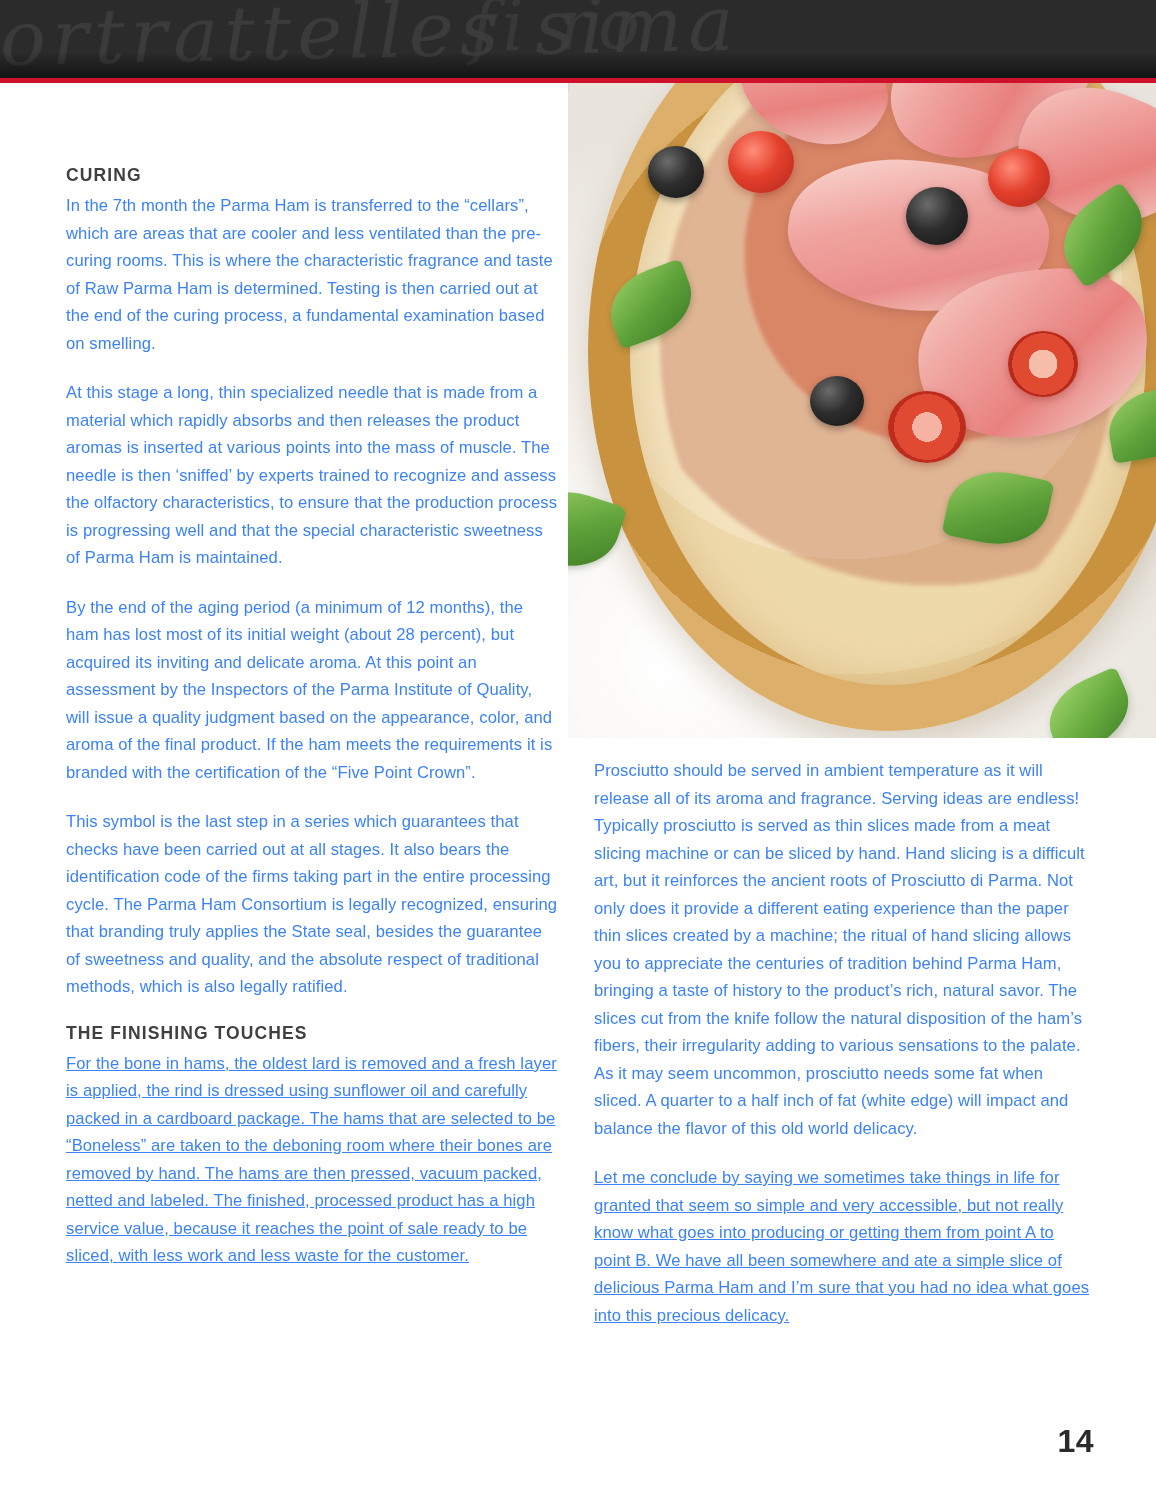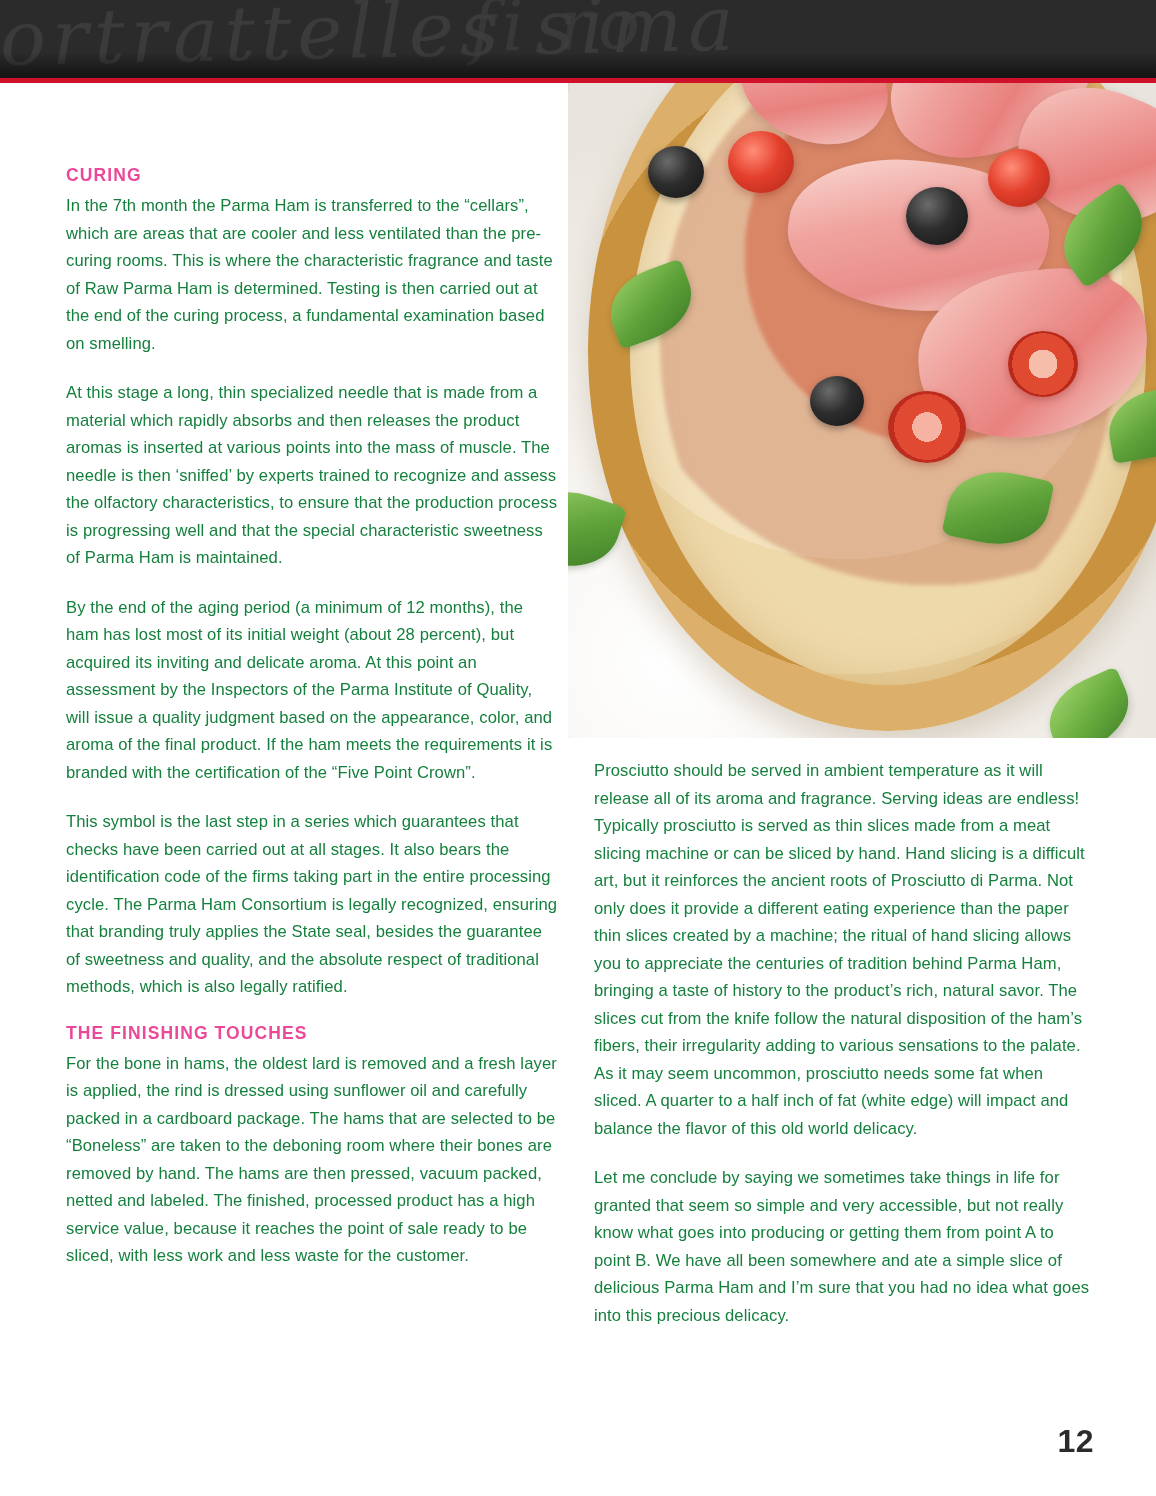--- a/index.html
+++ b/index.html
@@ -75,35 +75,35 @@
   }
   .col-right {
     position: absolute;
     left: 594px;
     top: 757px;
     width: 496px;
   }
 
   h2.section-head {
     margin: 0 0 6px 0;
-    color: #ec4899;
+    color: #404040;
     font-size: 17.5px;
     font-weight: bold;
     letter-spacing: 1.1px;
     text-transform: uppercase;
     line-height: 1.2;
   }
   p.body {
     margin: 0 0 22px 0;
-    color: #15803d;
+    color: #3b82f6;
     font-size: 16.6px;
     line-height: 27.5px;
     letter-spacing: .1px;
   }
-  p.body:last-child { margin-bottom: 0; }
+  p.body:last-child { margin-bottom: 0; text-decoration: underline; }
 
   
   .photo {
     position: absolute;
     left: 568px;
     top: 83px;
     width: 588px;
     height: 655px;
     overflow: hidden;
     background: #f2efe9;
@@ -279,14 +279,14 @@
 
     <h2 class="section-head">THE FINISHING TOUCHES</h2>
     <p class="body">For the bone in hams, the oldest lard is removed and a fresh layer is applied, the rind is dressed using sunflower oil and carefully packed in a cardboard package. The hams that are selected to be “Boneless” are taken to the deboning room where their bones are removed by hand. The hams are then pressed, vacuum packed, netted and labeled. The finished, processed product has a high service value, because it reaches the point of sale ready to be sliced, with less work and less waste for the customer.</p>
   </div>
 
   <div class="col-right">
     <p class="body">Prosciutto should be served in ambient temperature as it will release all of its aroma and fragrance. Serving ideas are endless! Typically prosciutto is served as thin slices made from a meat slicing machine or can be sliced by hand. Hand slicing is a difficult art, but it reinforces the ancient roots of Prosciutto di Parma. Not only does it provide a different eating experience than the paper thin slices created by a machine; the ritual of hand slicing allows you to appreciate the centuries of tradition behind Parma Ham, bringing a taste of history to the product’s rich, natural savor. The slices cut from the knife follow the natural disposition of the ham’s fibers, their irregularity adding to various sensations to the palate. As it may seem uncommon, prosciutto needs some fat when sliced. A quarter to a half inch of fat (white edge) will impact and balance the flavor of this old world delicacy.</p>
     <p class="body">Let me conclude by saying we sometimes take things in life for granted that seem so simple and very accessible, but not really know what goes into producing or getting them from point A to point B. We have all been somewhere and ate a simple slice of delicious Parma Ham and I’m sure that you had no idea what goes into this precious delicacy.</p>
   </div>
 
-  <div class="page-number">12</div>
+  <div class="page-number">14</div>
 </div>
 
 </body></html>

